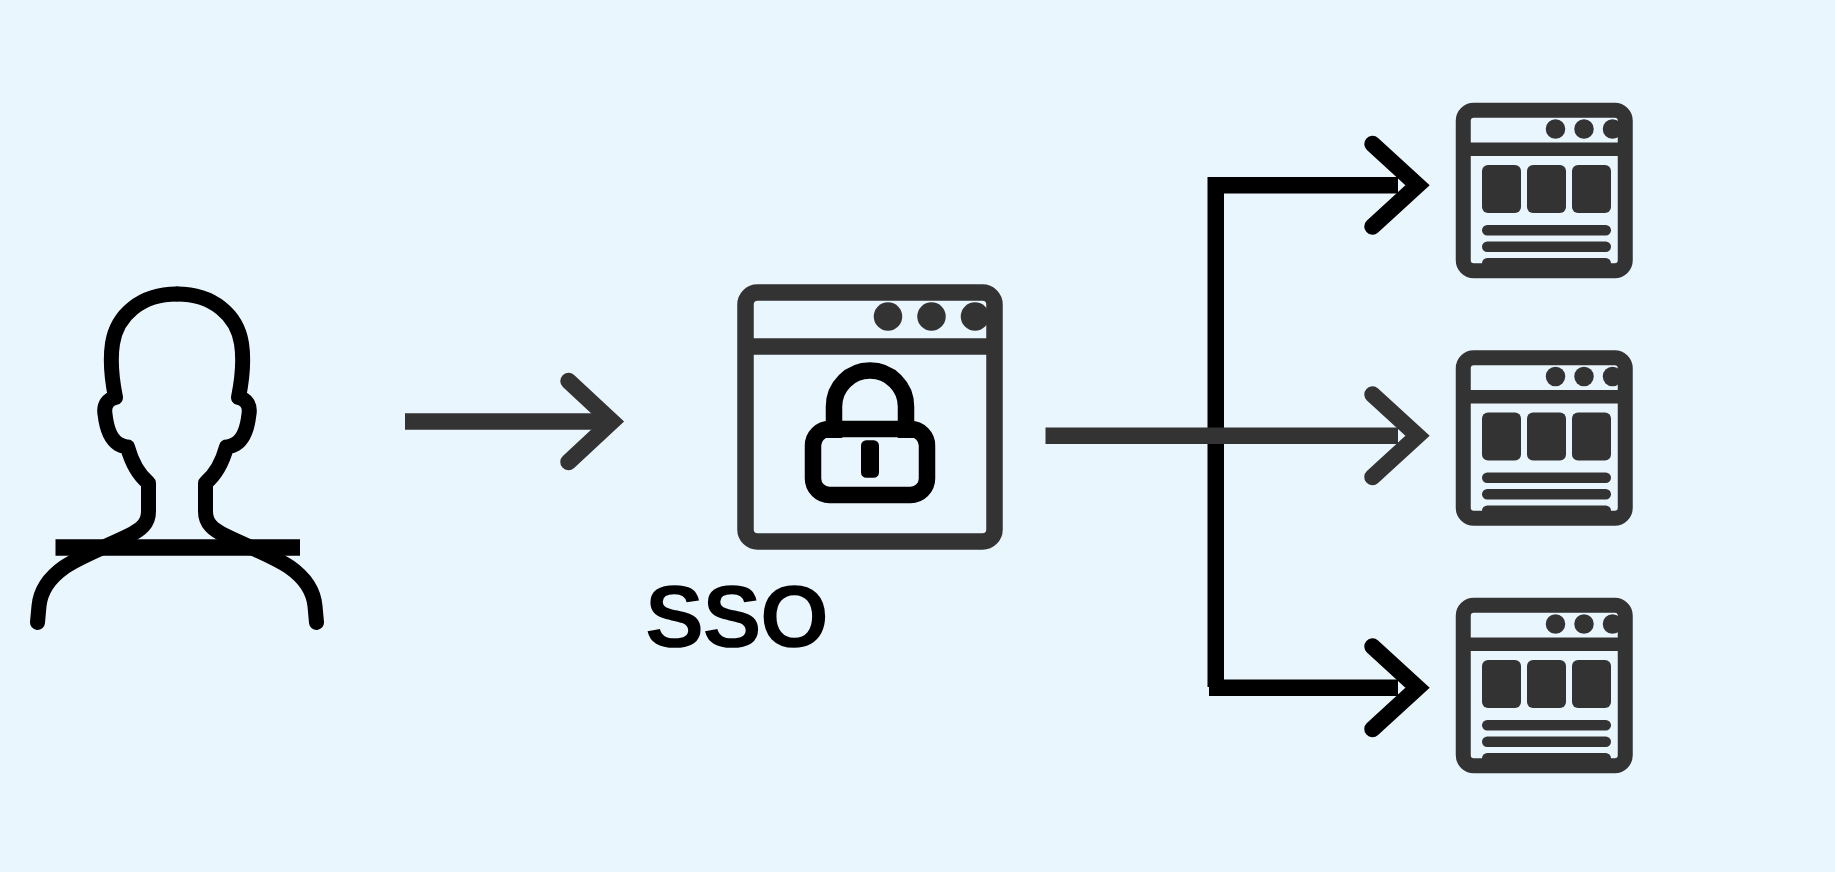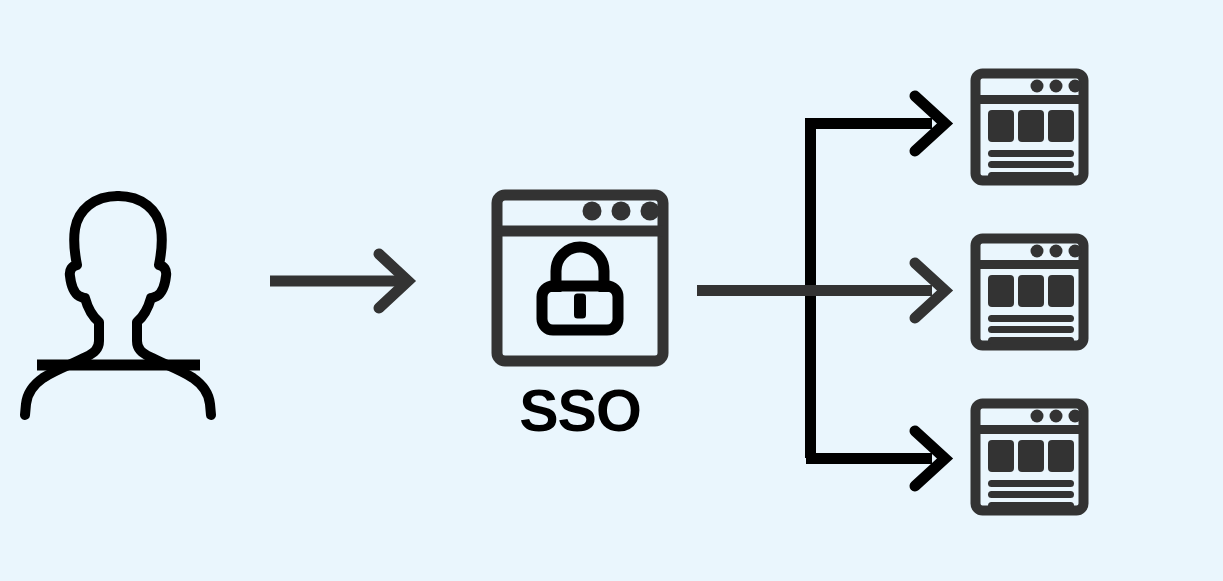--- a/index.html
+++ b/index.html
@@ -20,21 +20,20 @@
     left: 0;
     top: 0;
     width: 1223px;
     height: 581px;
   }
   .sso-label {
     position: absolute;
     left: 430px;
     top: 382px;
     width: 300px;
-    text-align: center;
     font-family: "Liberation Sans", sans-serif;
     font-size: 59px;
     font-weight: bold;
     letter-spacing: -1px;
     color: #000000;
     line-height: 1;
     user-select: none;
   }
 </style>
 </head>

